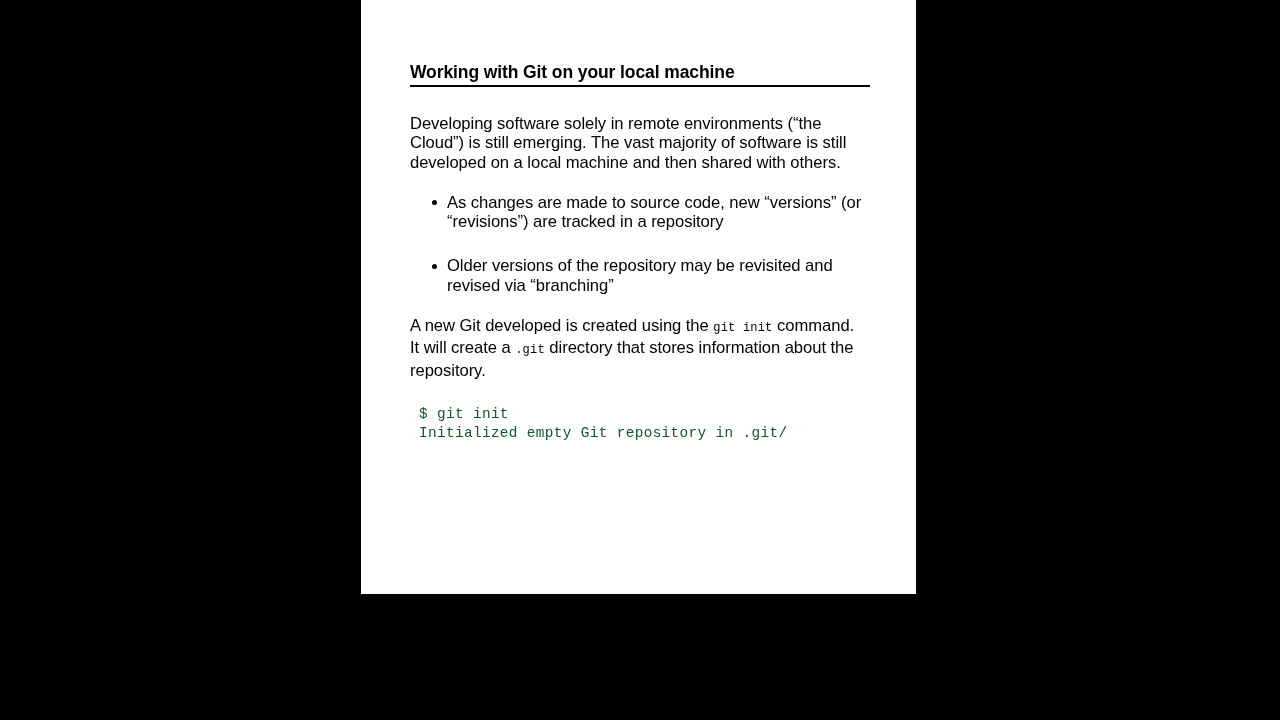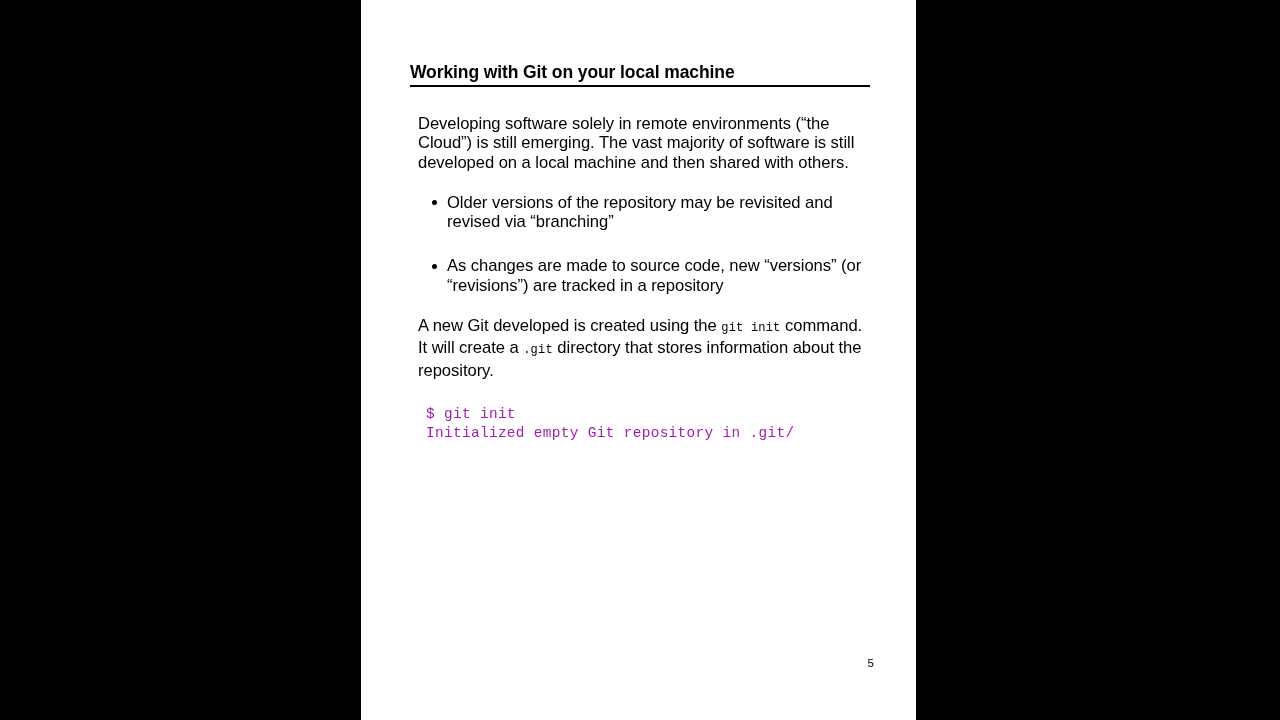--- a/index.html
+++ b/index.html
@@ -20,21 +20,21 @@
     height: 720px;
     background: #000000;
   }
 
   
   #slide-page {
     position: absolute;
     left: 361px;
     top: 0px;
     width: 555px;
-    height: 720px;
+    height: 594px;
     background: #ffffff;
     box-sizing: border-box;
   }
 
   #slide-content {
     position: absolute;
     left: 49px;          
     top: 62px;
     width: 460px;
   }
@@ -56,21 +56,21 @@
     width: 460px;
     margin-top: 3px;
   }
 
   
   .para {
     font-family: "Liberation Sans", sans-serif;
     font-size: 16.6px;
     line-height: 19.3px;
     color: #000000;
-    margin: 8px;
+    margin: 0;
     letter-spacing: -0.05px;
   }
   .para.p1 { margin-top: 27px; width: 455px; }
   .para.p2 { margin-top: 20px; width: 450px; }
   .para.p3 { margin-top: 21px; width: 455px; }
 
   
   .bullet-list {
     margin: 0;
     padding: 0;
@@ -104,24 +104,24 @@
     font-size: 12px;
     letter-spacing: 0.2px;
     white-space: pre;
   }
 
   
   .term-block {
     font-family: "Liberation Mono", "DejaVu Sans Mono", monospace;
     font-size: 14.4px;
     line-height: 19.4px;
-    color: #a21caf;
+    color: #14532d;
     white-space: pre;
     letter-spacing: 0.35px;
-    margin: 16px;
+    margin: 9px;
   }
   .term-block.t1 { margin-top: 25px; }
   .term-block.t2 { margin-top: 21px; }
 
   
   .page-number {
     position: absolute;
     left: 0;
     top: 657px;
     width: 513px;
@@ -141,25 +141,25 @@
 
       <h1 class="slide-title">Working with Git on your local machine</h1>
       <div class="title-rule"></div>
 
       <p class="para p1">Developing software solely in remote environments (“the Cloud”) is still emerging. The vast majority of software is still developed on a local machine and then shared with others.</p>
 
 
       <ul class="bullet-list first">
         <li class="bullet-item">
           <span class="bullet-dot"></span>
-          <span>Older versions of the repository may be revisited and revised via “branching”</span>
+          <span>As changes are made to source code, new “versions” (or “revisions”) are tracked in a repository</span>
         </li>
         <li class="bullet-item">
           <span class="bullet-dot"></span>
-          <span>As changes are made to source code, new “versions” (or “revisions”) are tracked in a repository</span>
+          <span>Older versions of the repository may be revisited and revised via “branching”</span>
         </li>
       </ul>
 
       <p class="para p3"><span>A new Git developed is created using the </span><code class="inline">git init</code><span> command. It will create a </span><code class="inline">.git</code><span> directory that stores information about the repository.</span></p>
 
       <pre class="term-block t1">$ git init
 Initialized empty Git repository in .git/</pre>
 
 
     </div>

